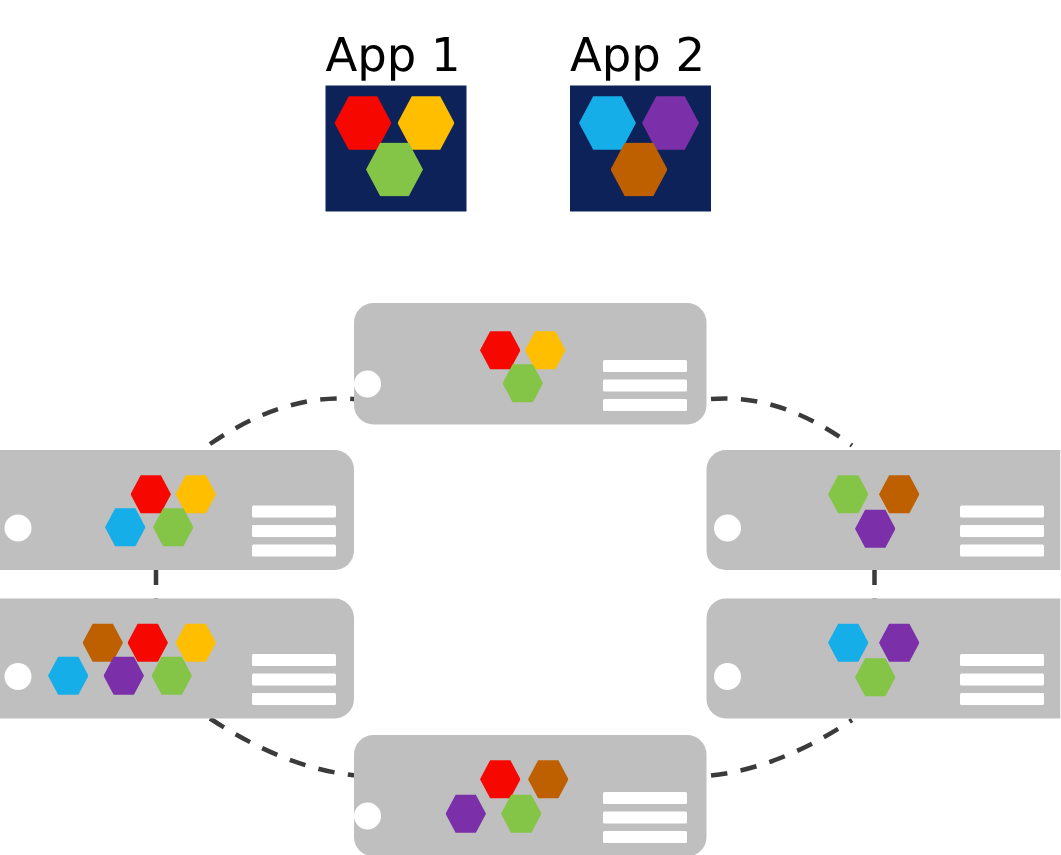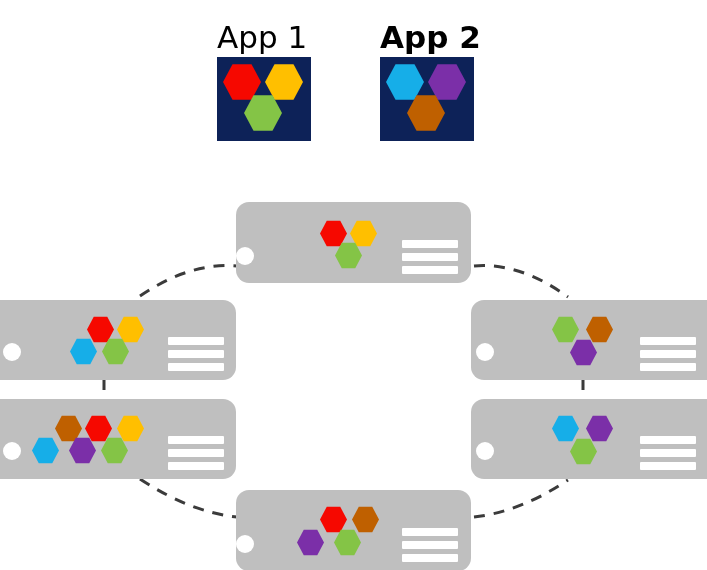--- a/index.html
+++ b/index.html
@@ -89,21 +89,21 @@
 
   <div id="legend-layer">
       <div class="app-group" style="left: 217px; top: 20px; width: 94px; height: 121px;">
         <div class="app-title">App 1</div>
         <div class="app-box" style="left: 0px; top: 37px; width: 94px; height: 84px; background: rgb(13, 34, 88);">
           <div class="hex" style="left: 6px; top: 6px; width: 38px; height: 38px; background: rgb(246, 8, 0);"></div>
           <div class="hex" style="left: 48px; top: 6px; width: 38px; height: 38px; background: rgb(255, 191, 0);"></div>
           <div class="hex" style="left: 27px; top: 37px; width: 38px; height: 38px; background: rgb(132, 196, 70);"></div>
         </div>
       </div>
-      <div class="app-group" style="left: 380px; top: 20px; width: 90px; height: 121px; font-weight: bold;">
+      <div class="app-group" style="left: 380px; top: 20px; width: 90px; height: 121px;">
         <div class="app-title">App 2</div>
         <div class="app-box" style="left: 0px; top: 37px; width: 94px; height: 84px; background: rgb(13, 34, 88);">
           <div class="hex" style="left: 6px; top: 6px; width: 38px; height: 38px; background: rgb(22, 174, 232);"></div>
           <div class="hex" style="left: 48px; top: 6px; width: 38px; height: 38px; background: rgb(123, 47, 168);"></div>
           <div class="hex" style="left: 27px; top: 37px; width: 38px; height: 38px; background: rgb(191, 96, 0);"></div>
         </div>
       </div>
     </div>
 
   <div id="cluster-layer">

